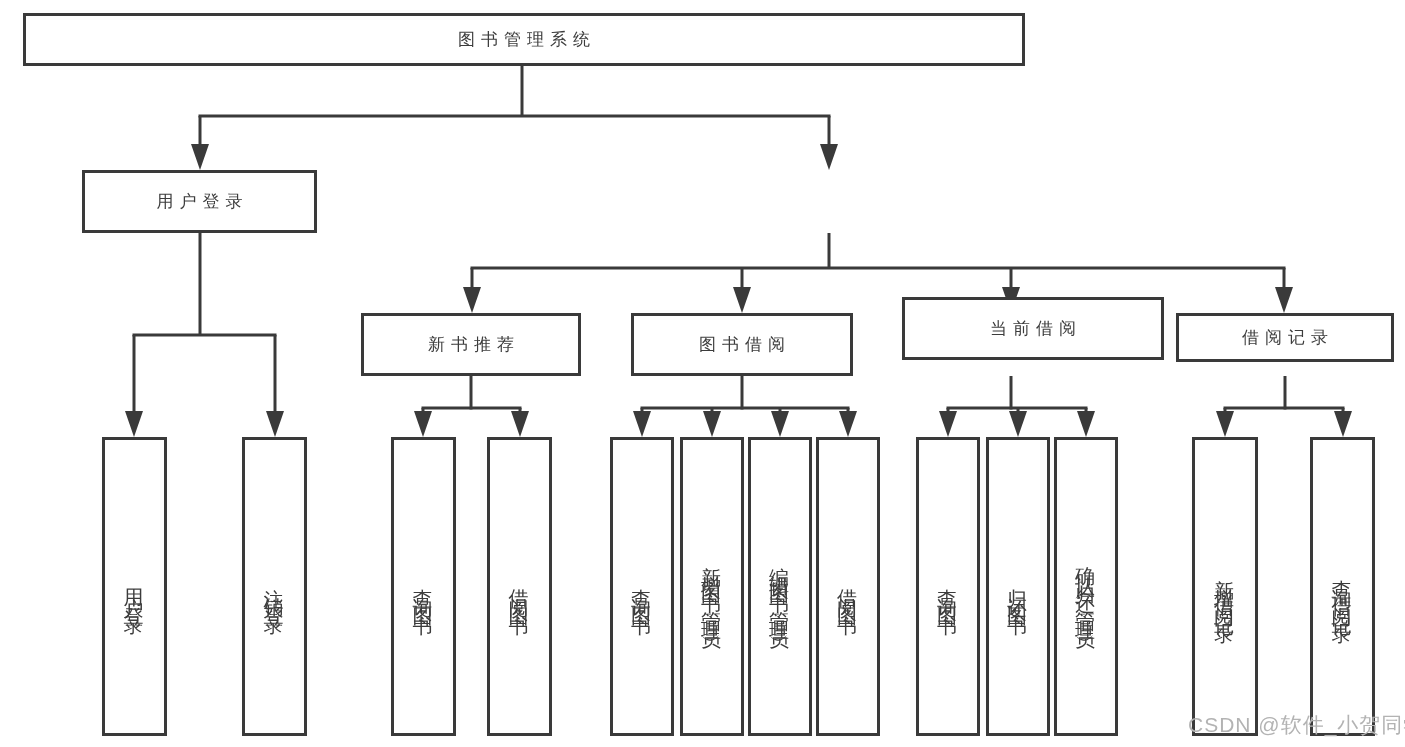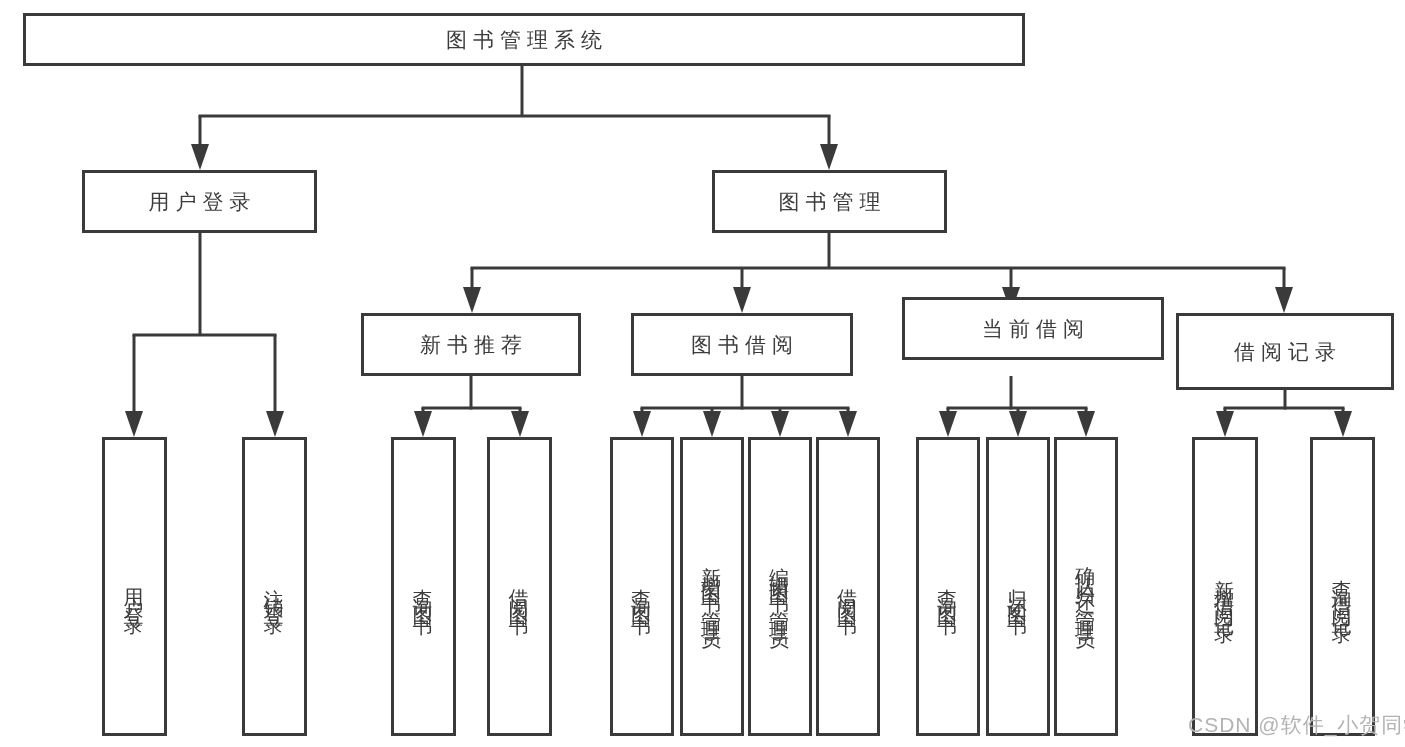--- a/index.html
+++ b/index.html
@@ -16,21 +16,21 @@
     box-sizing:border-box;
     background:#ffffff;
     border:3px solid #3a3a3a;
     display:flex;
     align-items:center;
     justify-content:center;
     color:#3c3c3c;
     z-index:2;
   }
   .node.h span{
-    font-size:21px;
+    font-size:17px;
     letter-spacing:6px;
     padding-left:6px;
     white-space:nowrap;
     text-align:right;
   }
   .node.v span{
     writing-mode:vertical-rl;
     text-orientation:mixed;
     font-size:20px;
     letter-spacing:9px;
@@ -117,34 +117,31 @@
     </g>
   </svg>
 
   <div class="node h" style="left:23px;top:13px;width:1002px;height:53px">
     <span>图书管理系统</span>
   </div>
 
   <div class="node h" style="left:82px;top:170px;width:235px;height:63px">
     <span>用户登录</span>
   </div>
-  <div class="node h" style="left:712px;top:170px;width:235px;height:63px">
-    <span>图书管理</span>
-  </div>
 
   <div class="node h" style="left:631px;top:313px;width:222px;height:63px">
     <span>图书借阅</span>
   </div>
   <div class="node h" style="left:361px;top:313px;width:220px;height:63px">
     <span>新书推荐</span>
   </div>
   <div class="node h" style="left:902px;top:297px;width:262px;height:63px">
     <span>当前借阅</span>
   </div>
-  <div class="node h" style="left:1176px;top:313px;width:218px;height:77px">
+  <div class="node h" style="left:1176px;top:313px;width:218px;height:49px">
     <span>借阅记录</span>
   </div>
 
   <div class="node v" style="left:102px;top:437px;width:65px;height:299px">
     <span>用户登录</span>
   </div>
   <div class="node v" style="left:242px;top:437px;width:65px;height:299px">
     <span>注销登录</span>
   </div>
 

